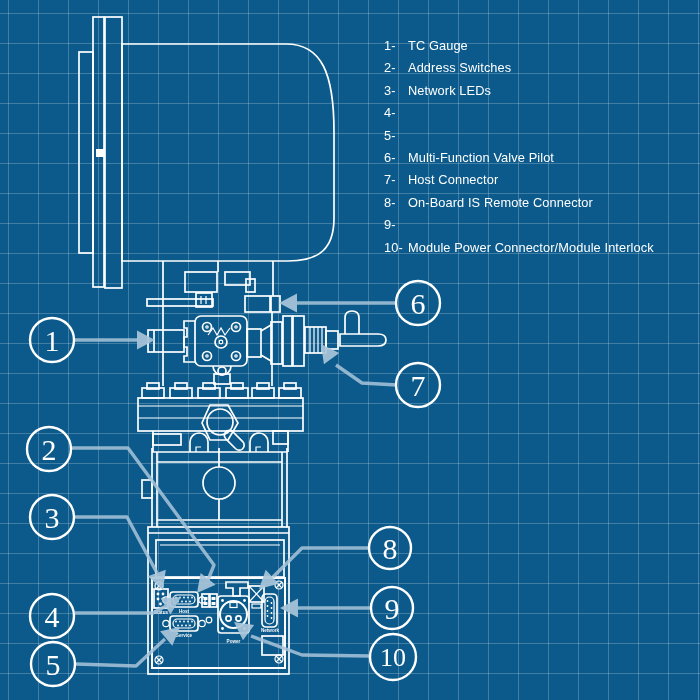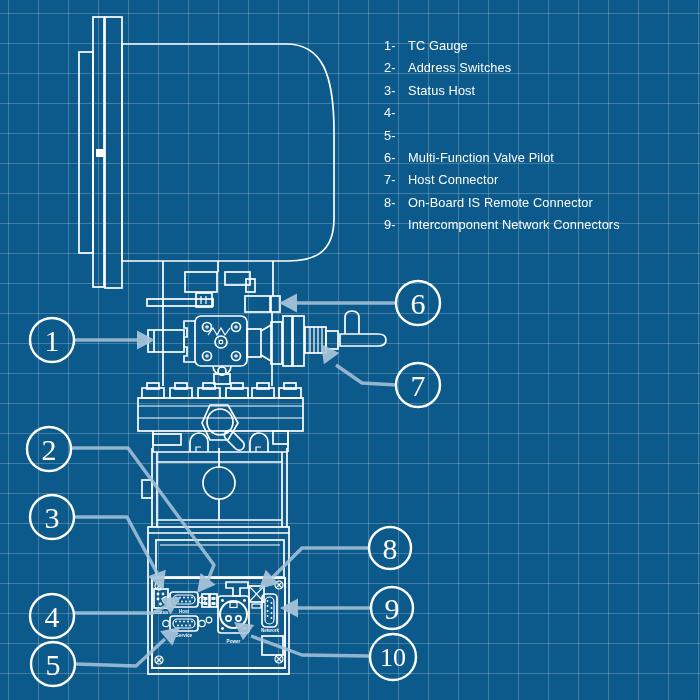--- a/index.html
+++ b/index.html
@@ -318,21 +318,21 @@
       <div class="legend-row">
         <span class="legend-num">1-</span>
         <span>TC Gauge</span>
       </div>
       <div class="legend-row">
         <span class="legend-num">2-</span>
         <span>Address Switches</span>
       </div>
       <div class="legend-row">
         <span class="legend-num">3-</span>
-        <span>Status Host</span>
+        <span>Network LEDs</span>
       </div>
       <div class="legend-row">
         <span class="legend-num">4-</span>
       </div>
       <div class="legend-row">
         <span class="legend-num">5-</span>
       </div>
       <div class="legend-row">
         <span class="legend-num">6-</span>
         <span>Multi-Function Valve Pilot</span>
@@ -340,17 +340,20 @@
       <div class="legend-row">
         <span class="legend-num">7-</span>
         <span>Host Connector</span>
       </div>
       <div class="legend-row">
         <span class="legend-num">8-</span>
         <span>On-Board IS Remote Connector</span>
       </div>
       <div class="legend-row">
         <span class="legend-num">9-</span>
-        <span>Intercomponent Network Connectors</span>
+      </div>
+      <div class="legend-row">
+        <span class="legend-num">10-</span>
+        <span>Module Power Connector/Module Interlock</span>
       </div>
     </div>
 
 </div>
 
 </body></html>

